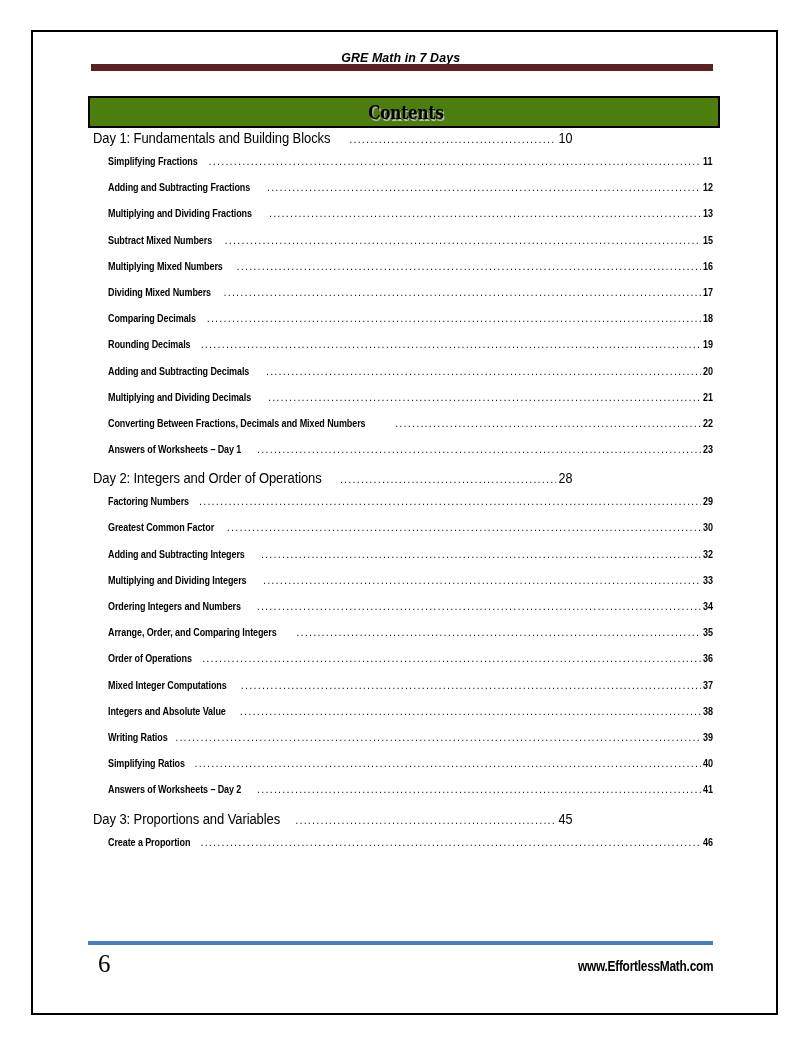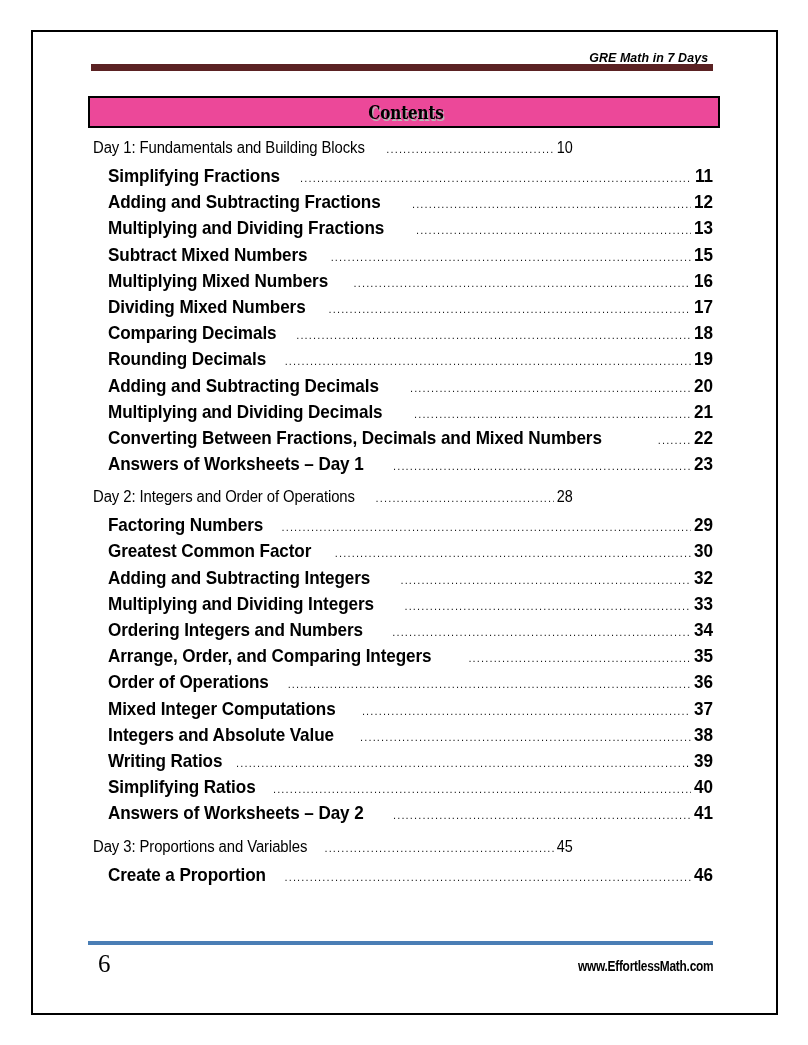--- a/index.html
+++ b/index.html
@@ -29,21 +29,21 @@
     border: 2px solid #000000;
     background: #ffffff;
   }
 
   
   #header {
     position: absolute;
     left: 88px;
     top: 48px;
     width: 625px;
-    text-align: right;
+    text-align: center;
   }
   #header-title {
     font-family: "Liberation Sans", sans-serif;
     font-weight: bold;
     font-style: italic;
     font-size: 13.5px;
     letter-spacing: 0.1px;
     color: #000000;
     transform: scaleX(0.92);
     display: inline-block;
@@ -57,21 +57,21 @@
   }
 
   
   #contents-box {
     position: absolute;
     left: 88px;
     top: 96px;
     width: 632px;
     height: 32px;
     border: 2px solid #000000;
-    background: #ec4899;
+    background: #4d7c0f;
   }
   #contents-title {
     position: absolute;
     left: 0;
     top: 0;
     width: 632px;
     height: 28px;
     line-height: 28px;
     text-align: center;
     font-family: "DejaVu Serif", serif;
@@ -95,32 +95,31 @@
     display: flex;
     align-items: baseline;
     width: 100%;
     white-space: nowrap;
     color: #000000;
   }
 
   
   .lvl1 {
     height: 26px;
-    font-size: 16px;
+    font-size: 14px;
     font-weight: normal;
     padding-left: 0px;
     width: 480px;
-    margin-top: 9px;
   }
   .lvl1 .toc-label { transform: scaleX(0.93); transform-origin: left center; display: inline-block; }
 
   
   .lvl2 {
     height: 26.2px;
-    font-size: 19px;
+    font-size: 10px;
     font-weight: bold;
     padding-left: 15px;
     width: 620px;
   }
   .lvl2 .toc-label { transform: scaleX(0.90); transform-origin: left center; display: inline-block; }
 
   .toc-label {
     flex: 0 0 auto;
     font-family: "Liberation Sans", sans-serif;
     letter-spacing: -0.1px;

